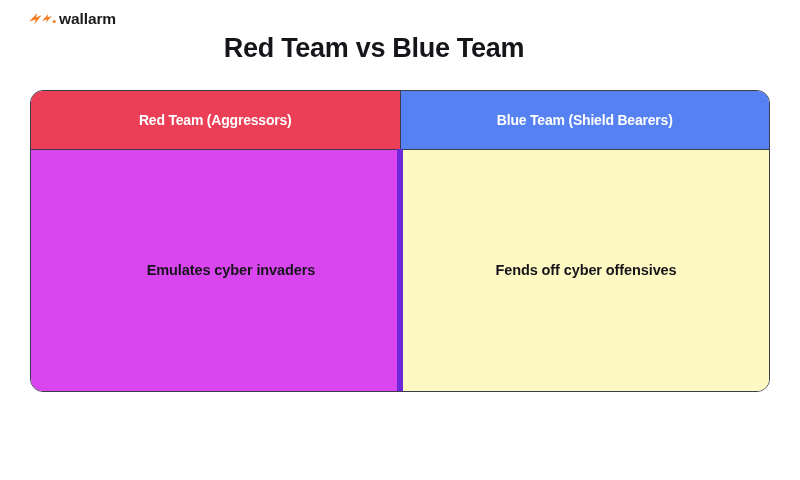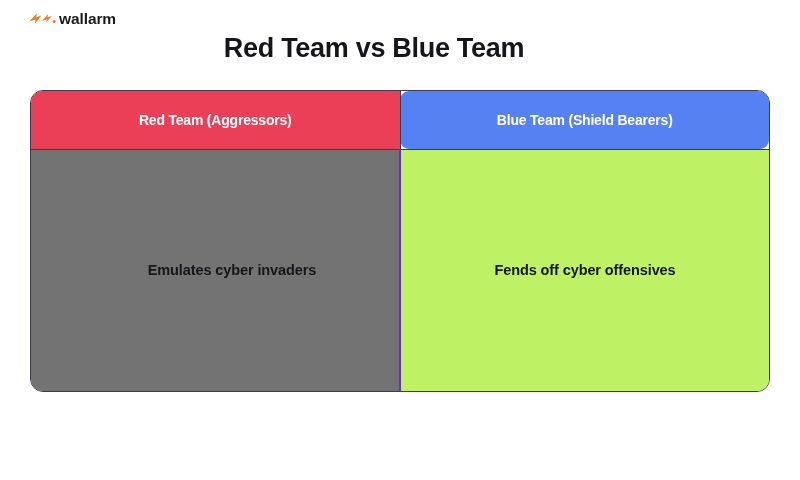--- a/index.html
+++ b/index.html
@@ -82,33 +82,33 @@
 
   .cmp-table thead th {
     height: 58px;
     font-size: 14px;
     font-weight: 700;
     color: #ffffff;
     letter-spacing: -0.2px;
     border-bottom: 1px solid #3c3c4c;
   }
   th.head-red  { background: #ea3f56; border-right: 1px solid #3c3c4c; }
-  th.head-blue { background: #5681f2; border-radius: 9px; }
+  th.head-blue { background: #5681f2; }
 
   .cmp-table tbody td {
     height: 60px;
     font-size: 14.5px;
     font-weight: 700;
     color: #16161a;
     letter-spacing: -0.1px;
     border-top: 1px solid #3c3c4c;
   }
   .cmp-table tbody tr:first-child td { border-top: none; }
-  td.cell-red  { background: #737373; border-right: 2px solid #6d28d9; padding-left: 48px; }
-  td.cell-blue { background: #bef264; margin-left: 20px; }
+  td.cell-red  { background: #d946ef; border-right: 6px solid #6d28d9; padding-left: 48px; }
+  td.cell-blue { background: #fef9c3; margin-left: 20px; }
 </style>
 </head>
 <body>
 
 <div class="brand">
   <svg class="brand-mark" viewBox="0 0 28 16" aria-hidden="true">
     <path d="M1.2 10.6 L9.0 2.2 L8.1 6.4 L13.6 4.2 L6.6 12.9 L7.6 8.6 Z" fill="#F47B20"></path>
     <path d="M14.0 9.9 L20.2 3.0 L19.5 6.5 L23.9 4.7 L18.2 11.8 L19.0 8.3 Z" fill="#F47B20"></path>
     <circle cx="26.2" cy="10.4" r="1.5" fill="#F47B20"></circle>
   </svg>

